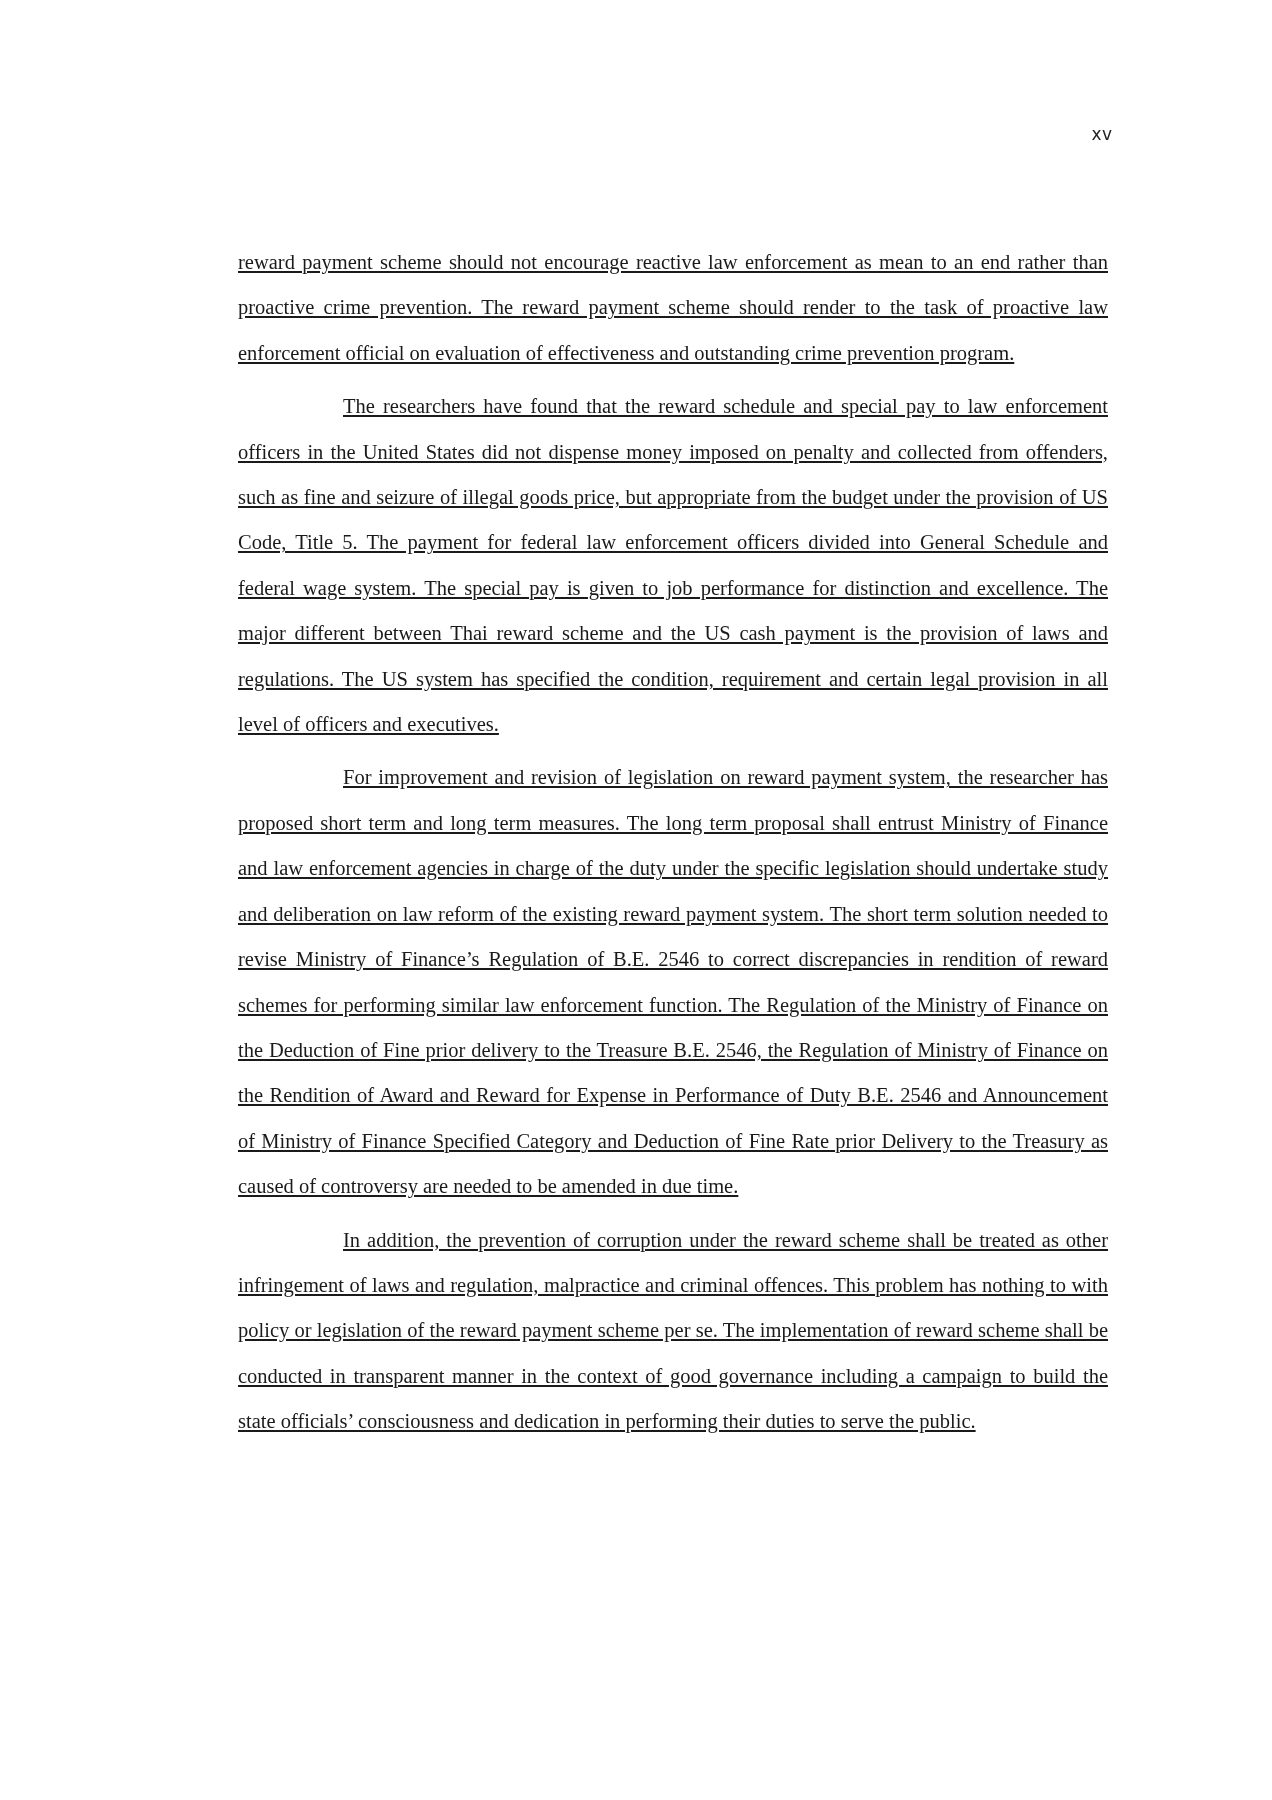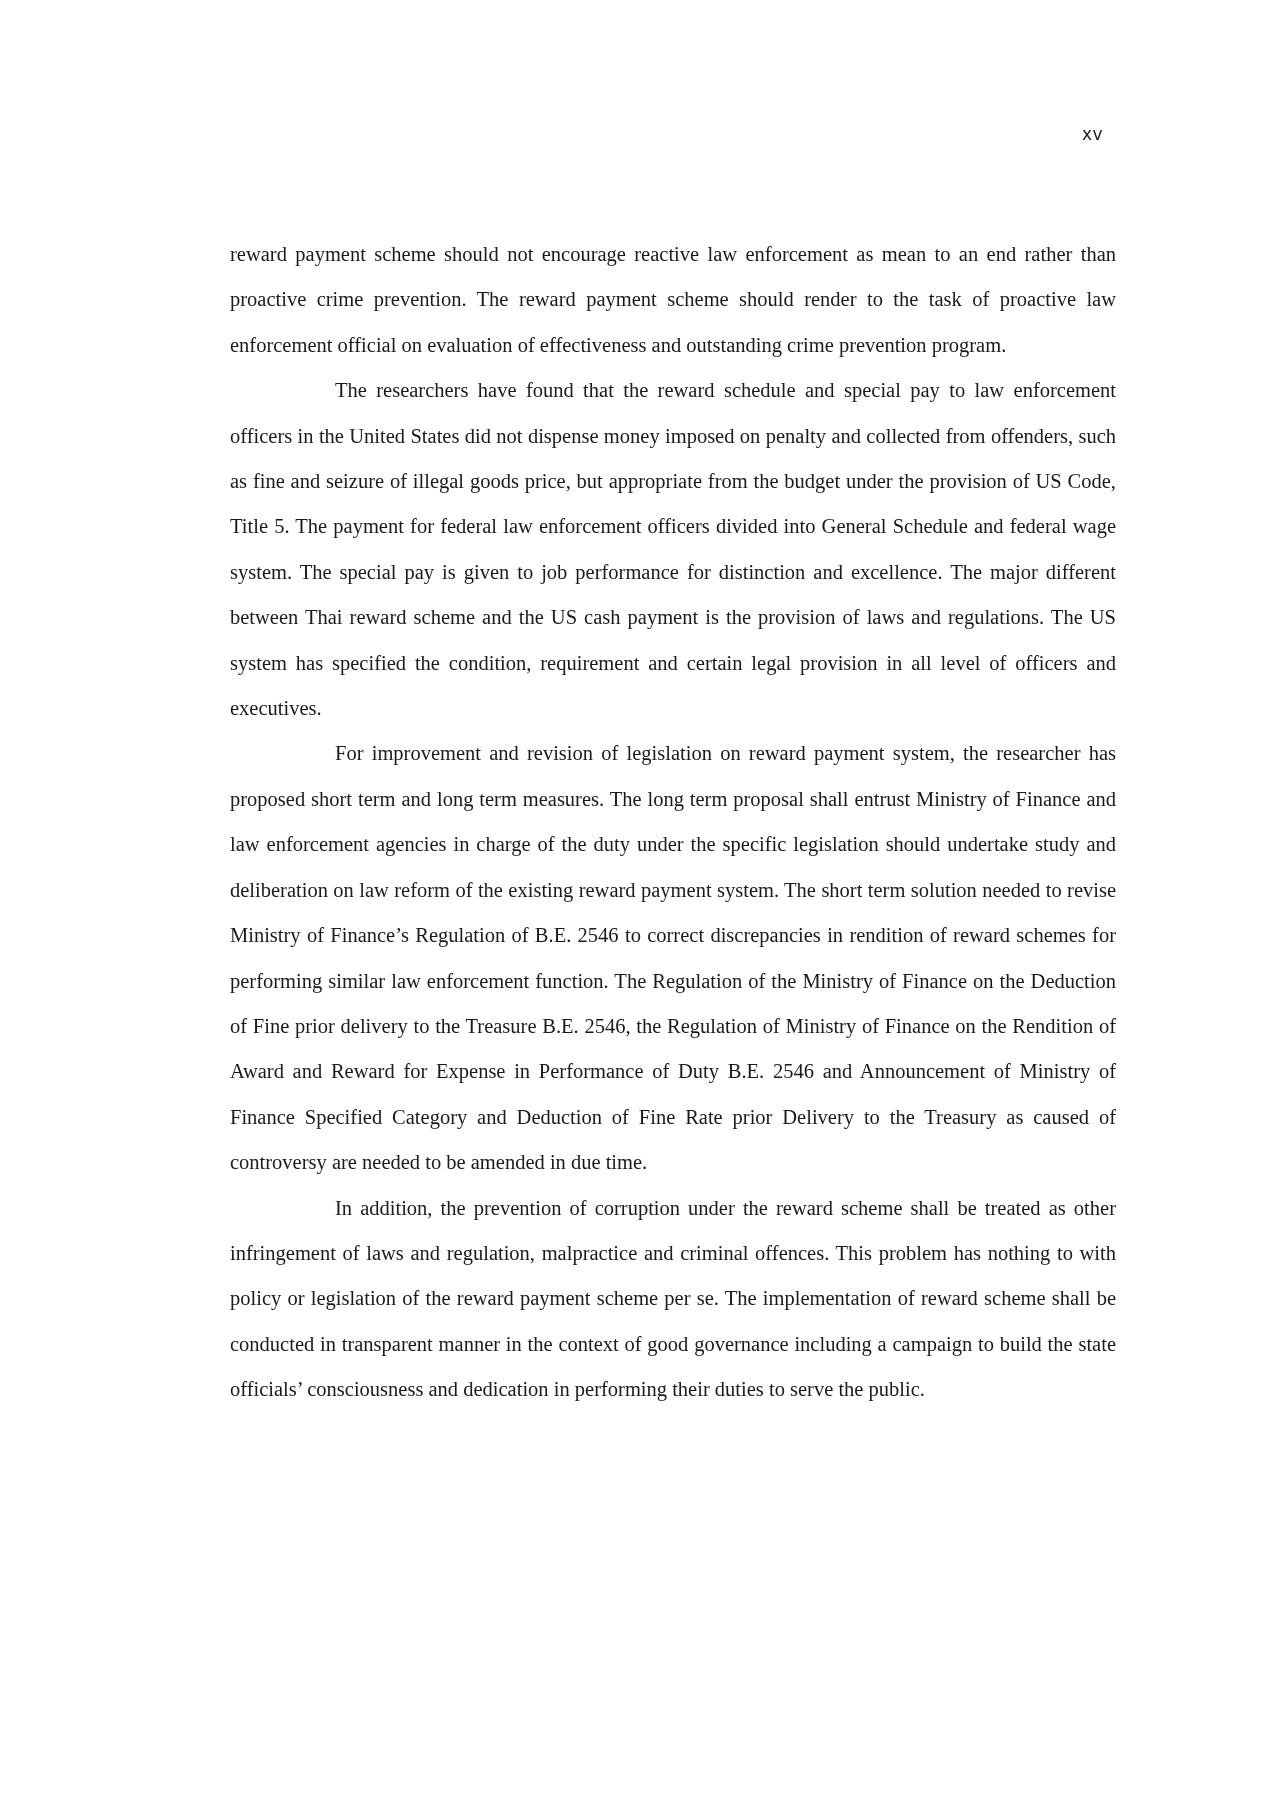--- a/index.html
+++ b/index.html
@@ -12,40 +12,41 @@
       height: 1800px;
       position: relative;
       overflow: hidden;
       color: #1a1a1a;
     }
     .page-number {
       position: absolute;
       top: 124px;
       left: 1082px;
       width: 40px;
-      text-align: left;
+      text-align: center;
       font-family: "DejaVu Sans", sans-serif;
       font-size: 17px;
       letter-spacing: 0.5px;
       color: #222;
     }
     .body-text {
       position: absolute;
       top: 232px;
       left: 230px;
       width: 886px;
       font-family: "Liberation Serif", serif;
       font-size: 20.5px;
       line-height: 45.4px;
       color: #1a1a1a;
     }
     .para {
-      margin: 0;
+      margin: 8px;
       text-align: justify;
       text-align-last: left;
+      text-decoration: underline;
     }
     .para.indent {
       text-indent: 105px;
     }
   </style>
 </head>
 <body>
 
 <div class="page-number">xv</div>
 

